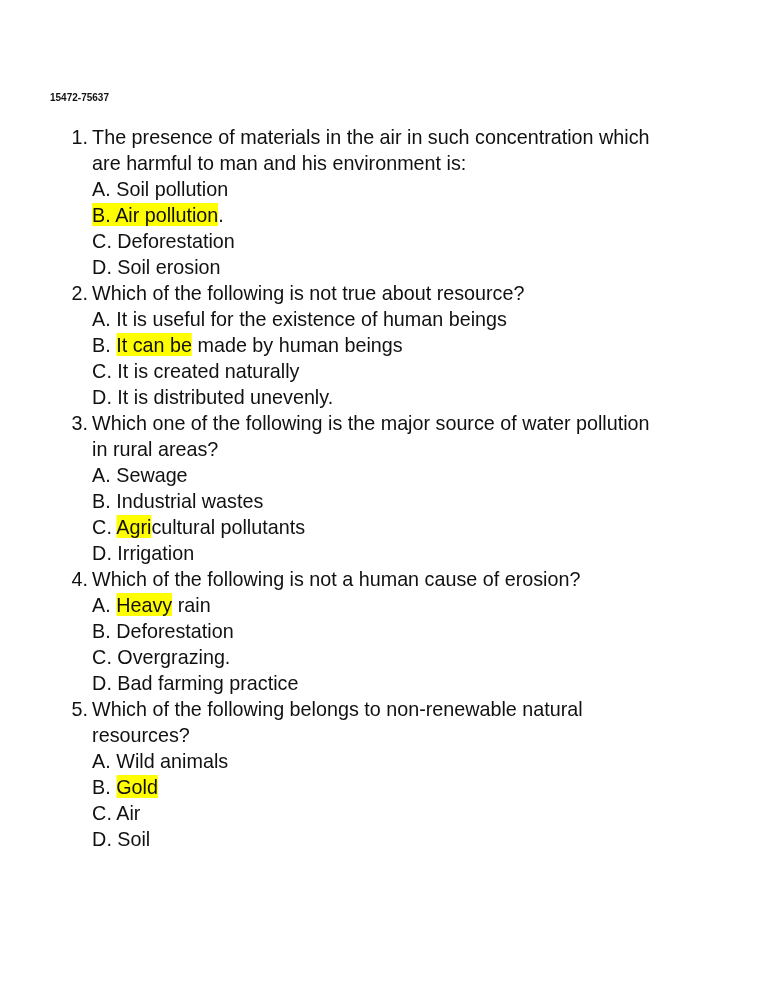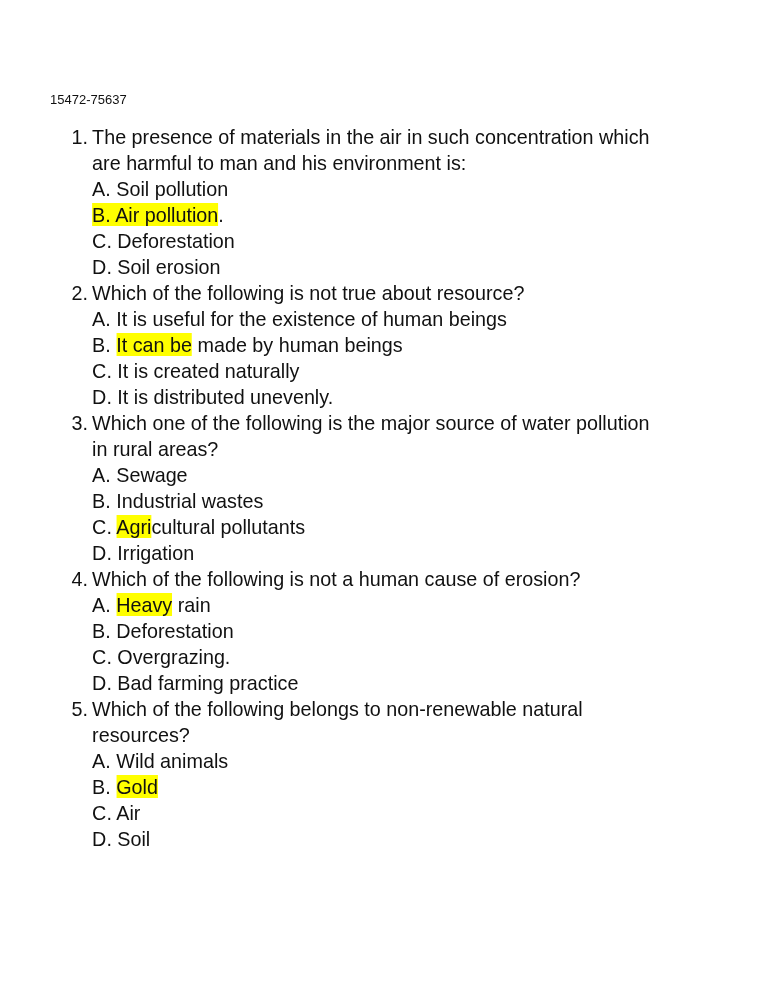--- a/index.html
+++ b/index.html
@@ -1,18 +1,18 @@
 <!DOCTYPE html>
 <html><head>
 <meta charset="utf-8">
 <style>
   html, body { margin: 0; padding: 0; background: #ffffff; }
   body { width: 768px; height: 994px; position: relative; overflow: hidden;
          font-family: "Liberation Sans", sans-serif; color: #111111; }
-  .doc-id { position: absolute; left: 50px; top: 92px; font-size: 13px; font-weight: normal; }
+  .doc-id { position: absolute; left: 50px; top: 92px; font-size: 10px; font-weight: bold; }
   .quiz { position: absolute; left: 0; top: 124px; width: 768px; }
   .line { position: relative; height: 26px; line-height: 26px; font-size: 21px;
           white-space: nowrap; transform: scaleX(0.94); transform-origin: left center; }
   .num { position: absolute; left: 76px; }
   .qtext { position: absolute; left: 98px; }
   .opt { position: absolute; left: 98px; }
   .hl { background: #ffff00; }
 </style>
 </head>
 <body>

